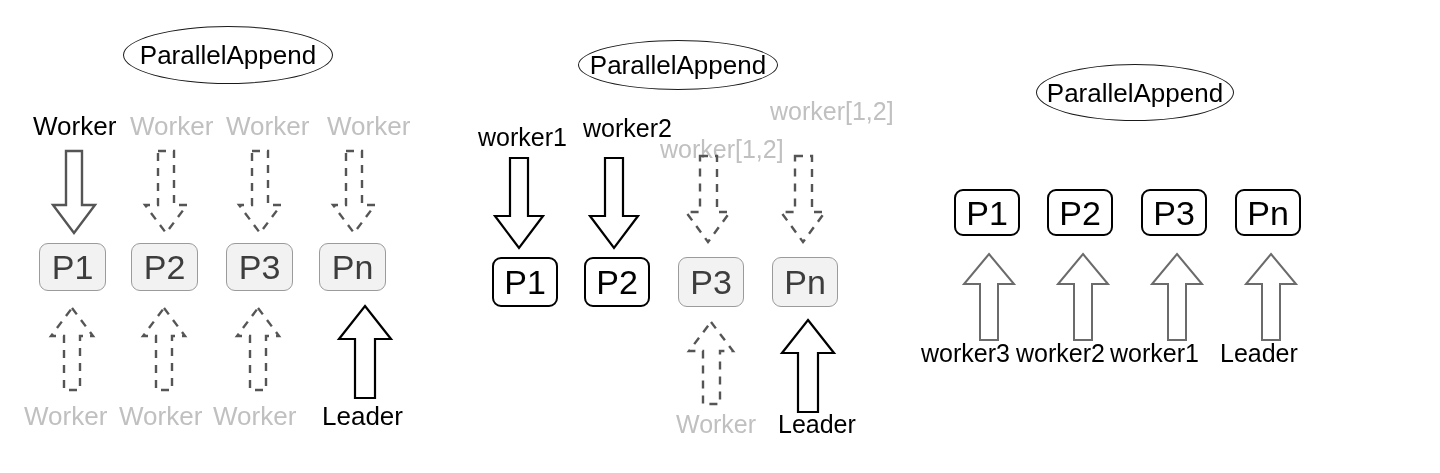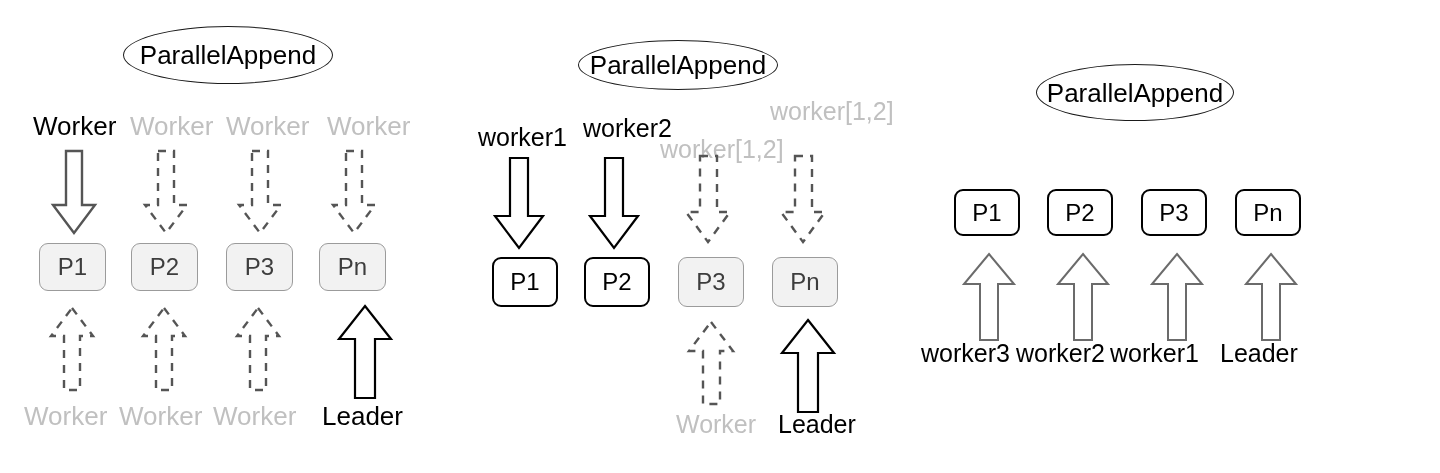--- a/index.html
+++ b/index.html
@@ -48,21 +48,21 @@
 
   .pbox {
     position: absolute;
     box-sizing: border-box;
     border-radius: 9px;
     display: flex;
     align-items: center;
     justify-content: center;
   }
   .pbox span {
-    font-size: 24px;
+    font-size: 34px;
     line-height: 1;
   }
   .pbox.filled {
     background: #f2f2f2;
     border: 1.6px solid #9b9b9b;
   }
   .pbox.filled span { color: #3d3d3d; }
   .pbox.plain {
     background: #ffffff;
     border: 2px solid #000000;

